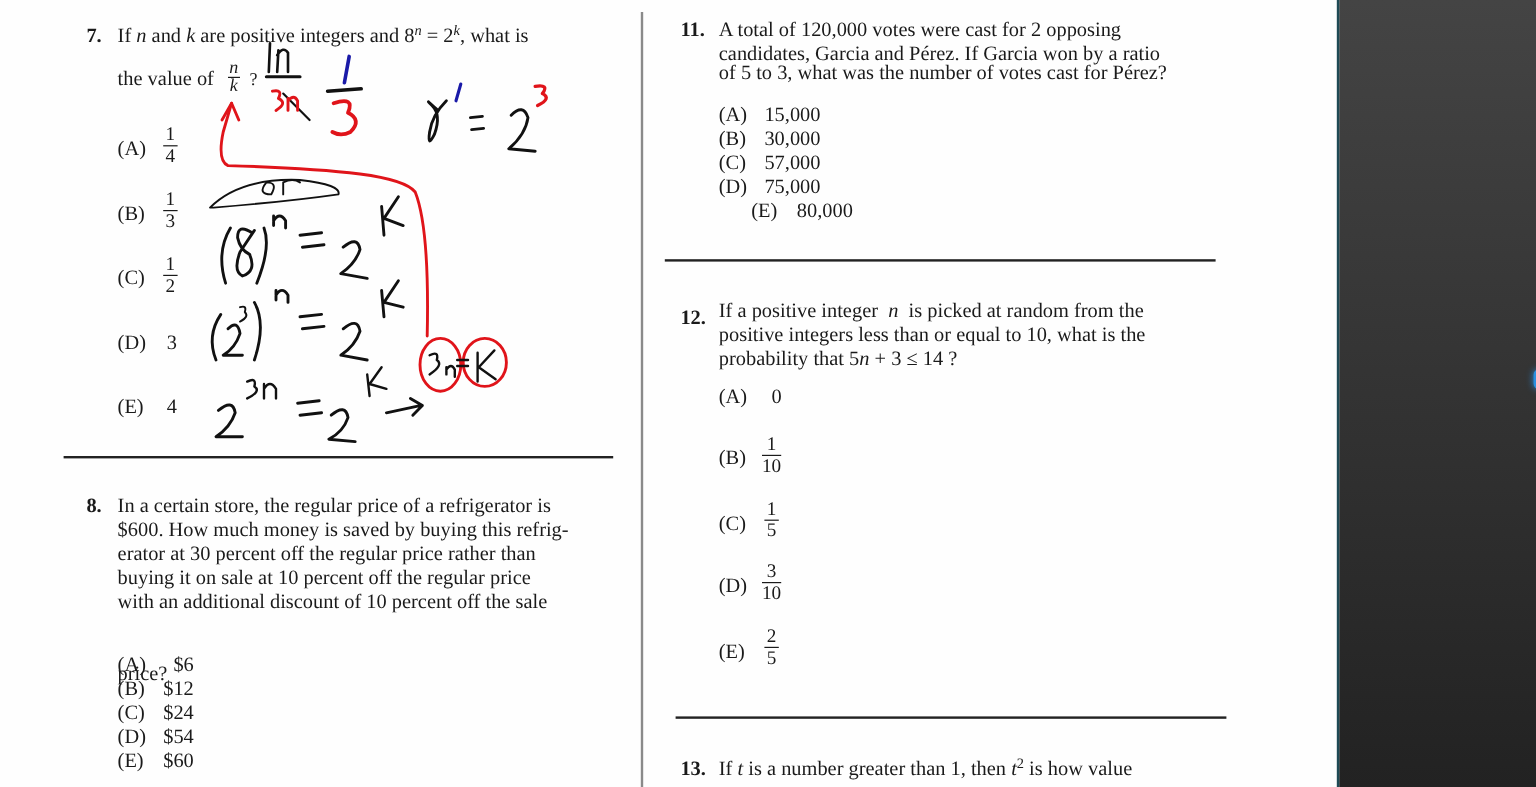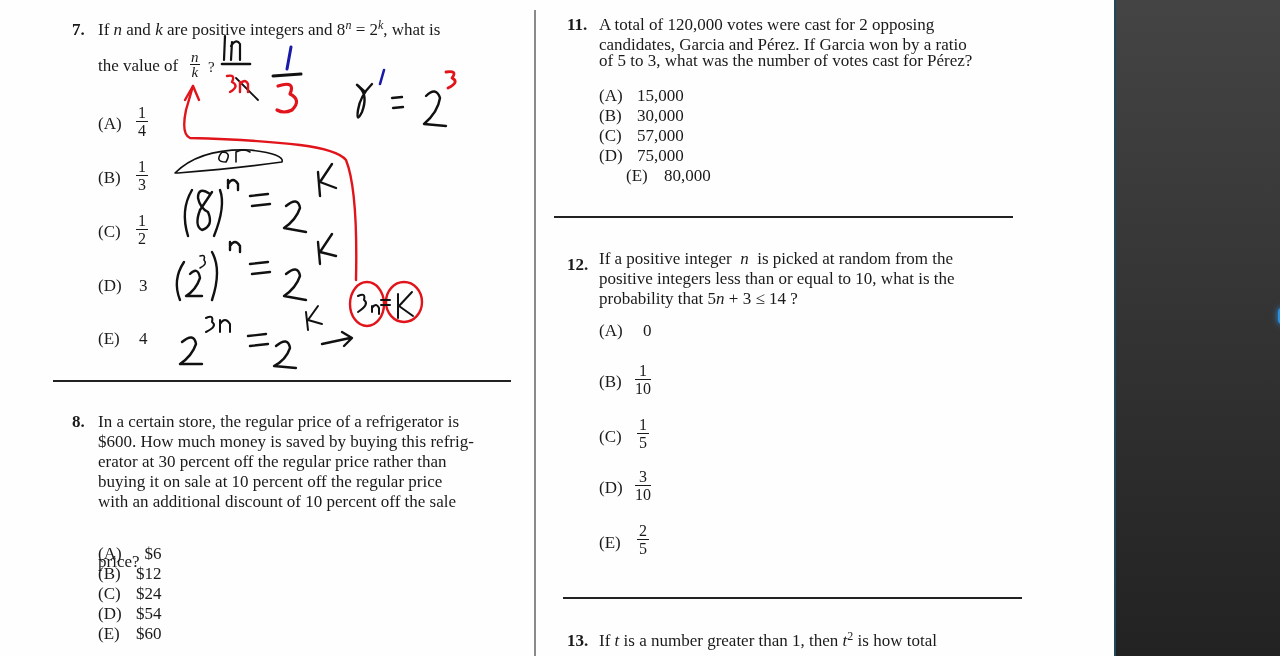--- a/index.html
+++ b/index.html
@@ -135,21 +135,21 @@
   <span class="opt" style="left:599px; top:533px;">(E)</span>
   <div class="frac" style="left:637px; top:522px;">
     <span class="num">2</span>
       <span class="den">5</span>
   </div>
 
   <div class="hr" style="left:563px; top:597px; width:459px;"></div>
 
   <div class="q" style="left:567px; top:631px; width:450px;">
     <span class="qnum" style="left:0; top:0;">13.</span>
-    <span class="qtext" style="left:32px; top:0;"><span>If</span> <i>t</i> <span>is a number greater than 1, then</span> <i>t</i><sup>2</sup> <span>is how total</span></span>
+    <span class="qtext" style="left:32px; top:0;"><span>If</span> <i>t</i> <span>is a number greater than 1, then</span> <i>t</i><sup>2</sup> <span>is how value</span></span>
   </div>
 
   <svg class="ink" viewBox="0 0 1114 656">
     <g fill="none" stroke-linecap="round" stroke-linejoin="round">
 
       <g stroke="#111" stroke-width="2.2">
         <path d="M225 36 L224 60"></path>
         <path d="M232 42 L231 60 M231 46 Q236 38 240 44 L240 60"></path>
         <path d="M222 64 L250 64" stroke-width="2.6"></path>
         <path d="M236 78 L258 100" stroke-width="1.8"></path>

